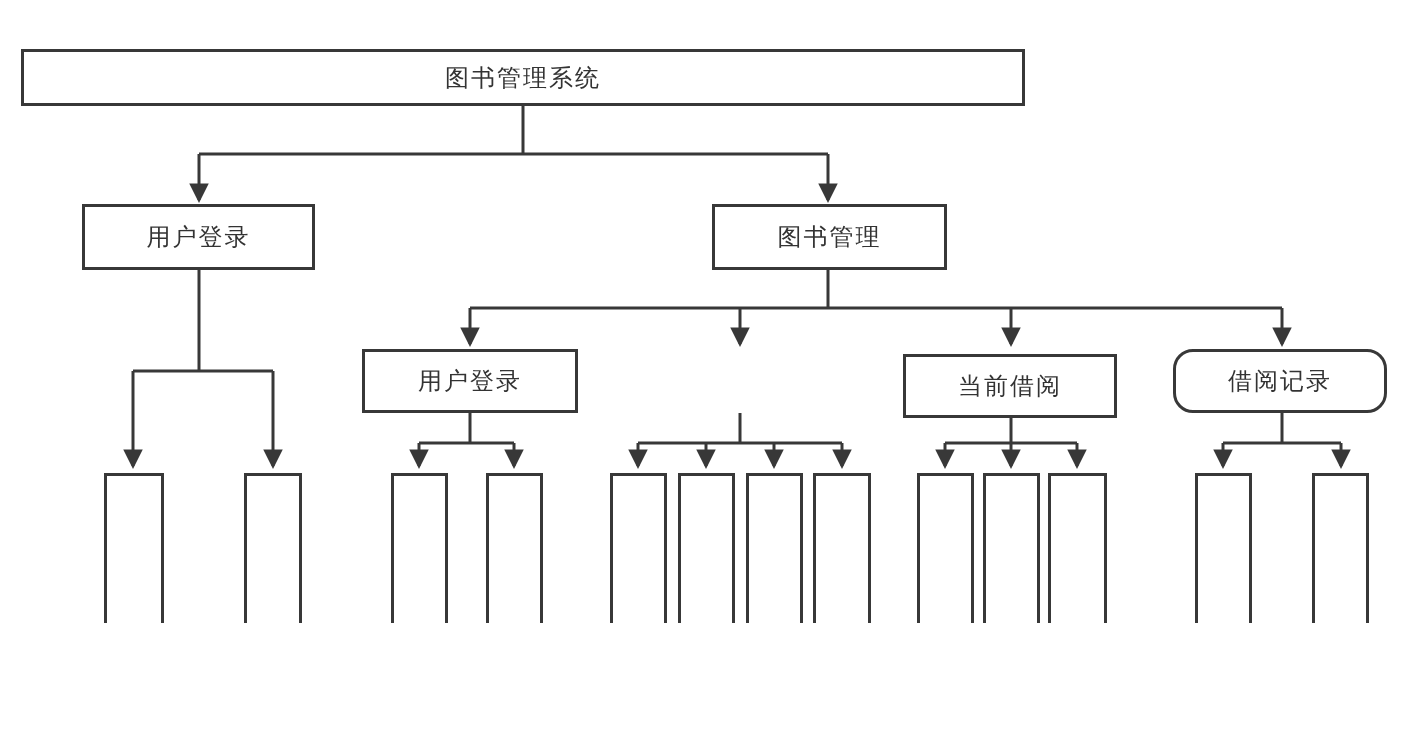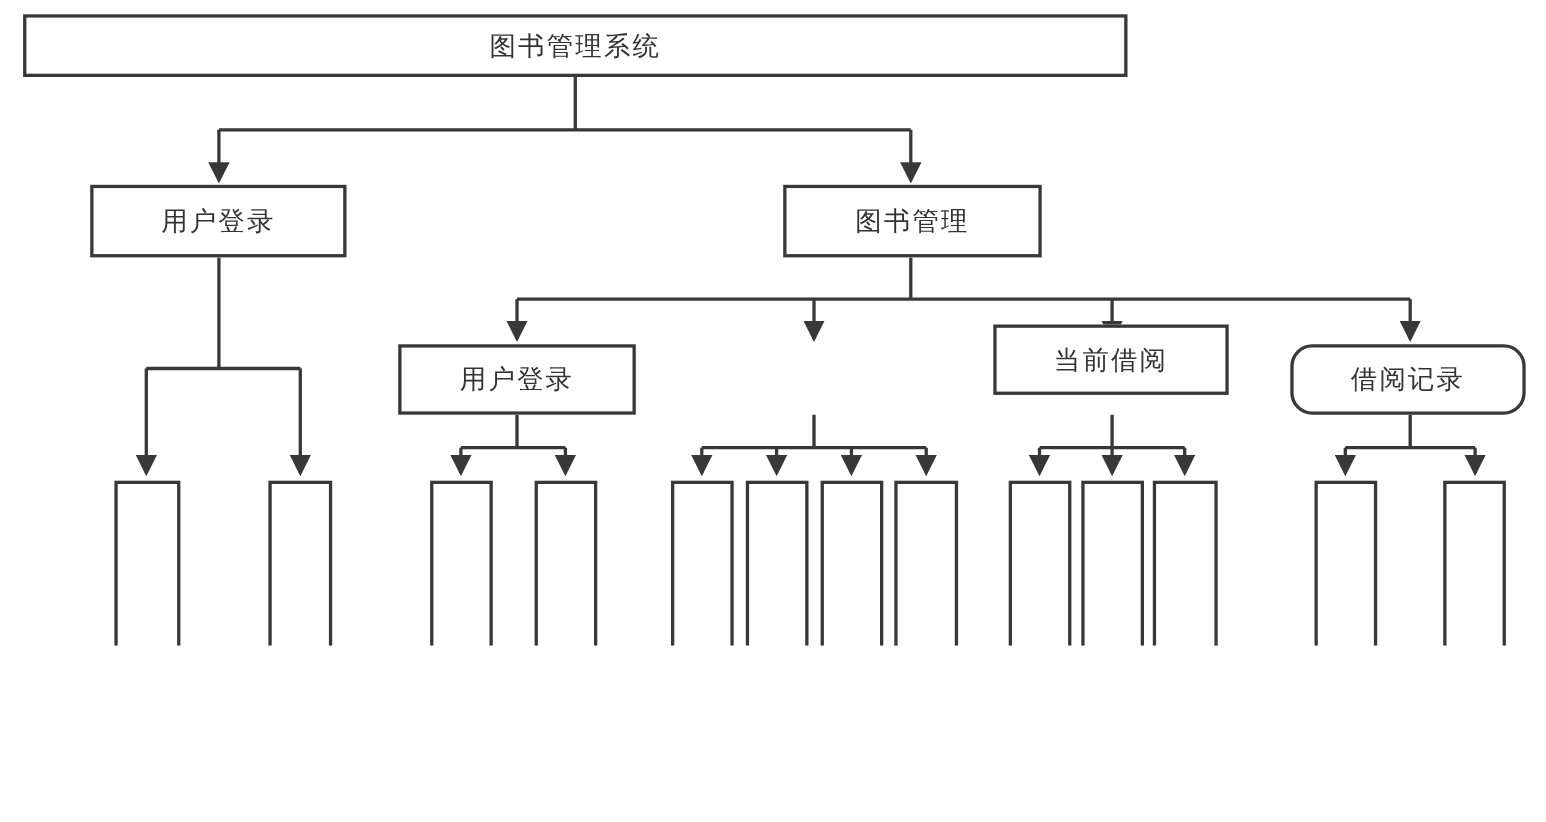--- a/index.html
+++ b/index.html
@@ -3,20 +3,21 @@
 <meta charset="utf-8">
 <style>
   html, body { margin: 0; padding: 0; background: #ffffff; }
   #stage {
     position: relative;
     width: 1405px;
     height: 587px;
     background: #ffffff;
     font-family: Liberation Serif, serif;
     overflow: hidden;
+    margin-top: 36px;
   }
   #wires {
     position: absolute;
     left: 0; top: 0;
     width: 1405px; height: 747px;
     z-index: 1;
   }
   .node {
     position: absolute;
     box-sizing: border-box;
@@ -109,21 +110,21 @@
   <div class="node" style="left:82px; top:168px; width:233px; height:66px;">
     <span class="hlabel">用户登录</span>
   </div>
   <div class="node" style="left:712px; top:168px; width:235px; height:66px;">
     <span class="hlabel">图书管理</span>
   </div>
 
   <div class="node" style="left:362px; top:313px; width:216px; height:64px;">
     <span class="hlabel">用户登录</span>
   </div>
-  <div class="node" style="left:903px; top:295px; width:214px; height:64px;">
+  <div class="node" style="left:903px; top:318px; width:214px; height:64px;">
     <span class="hlabel">当前借阅</span>
   </div>
   <div class="node" style="left:1173px; top:313px; width:214px; height:64px;border-radius:20px;">
     <span class="hlabel">借阅记录</span>
   </div>
 
   <div class="node" style="left:104px; top:437px; width:60px; height:297px;">
     <span class="vlabel">用户登录</span>
   </div>
   <div class="node" style="left:244px; top:437px; width:58px; height:297px;">

